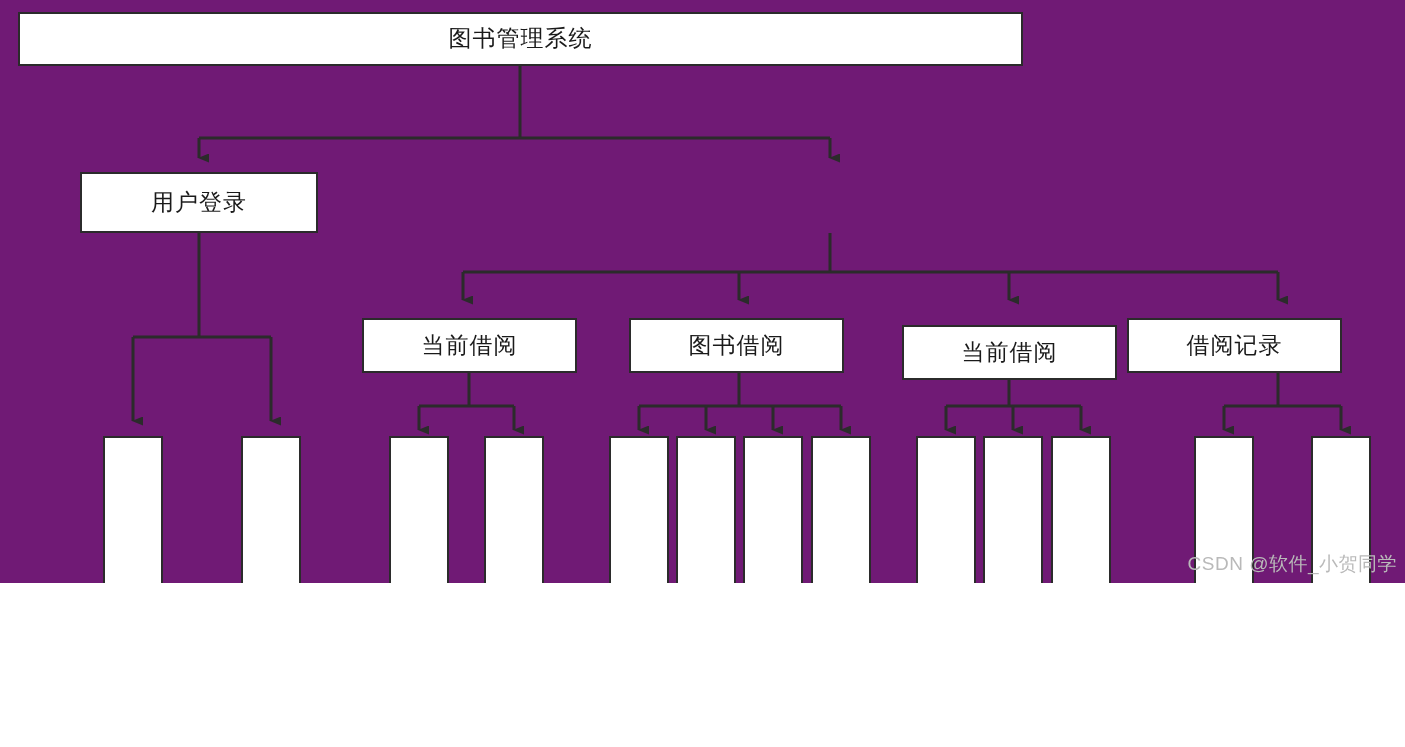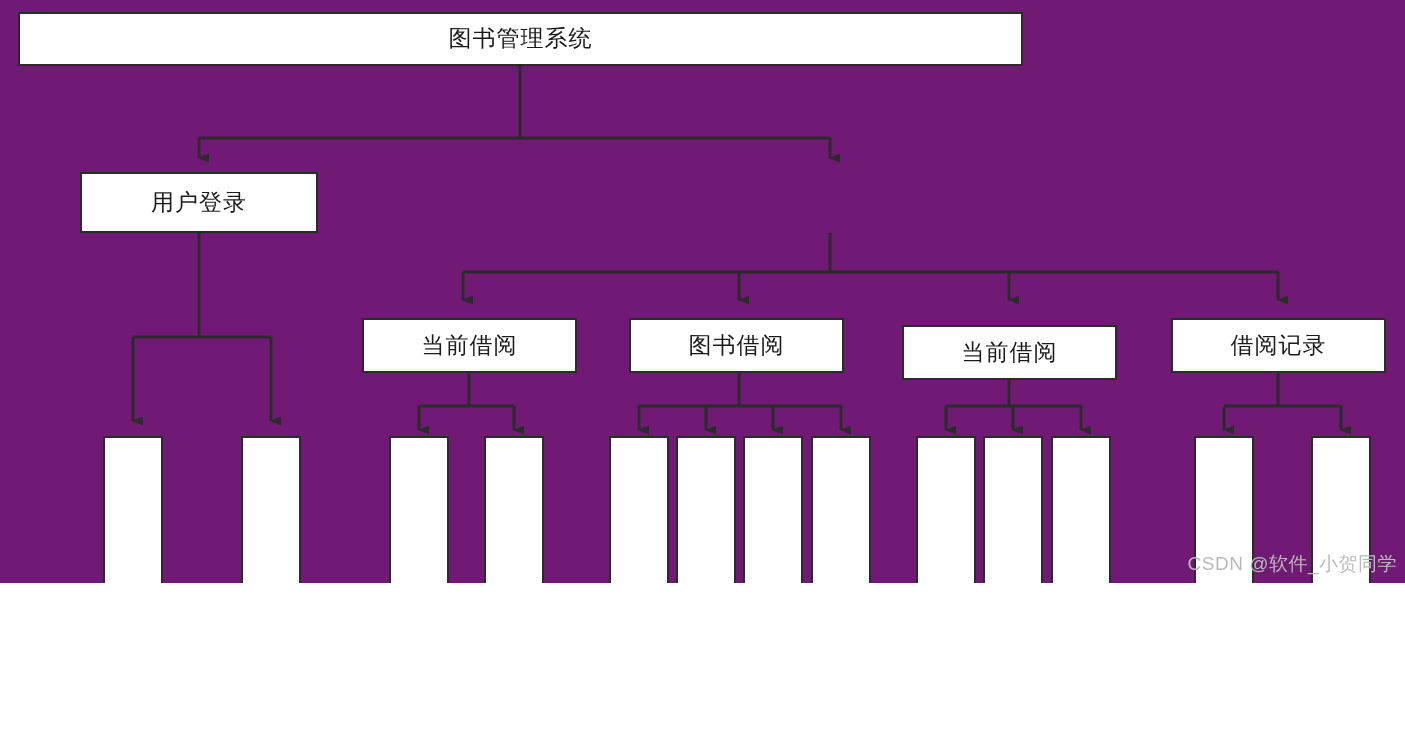--- a/index.html
+++ b/index.html
@@ -135,21 +135,21 @@
 
   <div class="node horiz" style="left:362px; top:318px; width:215px; height:55px;">
     <span class="label">当前借阅</span>
   </div>
   <div class="node horiz" style="left:629px; top:318px; width:215px; height:55px;">
     <span class="label">图书借阅</span>
   </div>
   <div class="node horiz" style="left:902px; top:325px; width:215px; height:55px;">
     <span class="label">当前借阅</span>
   </div>
-  <div class="node horiz" style="left:1171px; top:318px; width:215px; height:55px;">
+  <div class="node horiz" style="left:1127px; top:318px; width:215px; height:55px;">
     <span class="label">借阅记录</span>
   </div>
 
   <div class="node vert short" style="left:103px; top:436px; width:60px; height:299px;">
     <span class="label">用户登录</span>
   </div>
   <div class="node vert short" style="left:241px; top:436px; width:60px; height:299px;">
     <span class="label">注销登录</span>
   </div>
 

